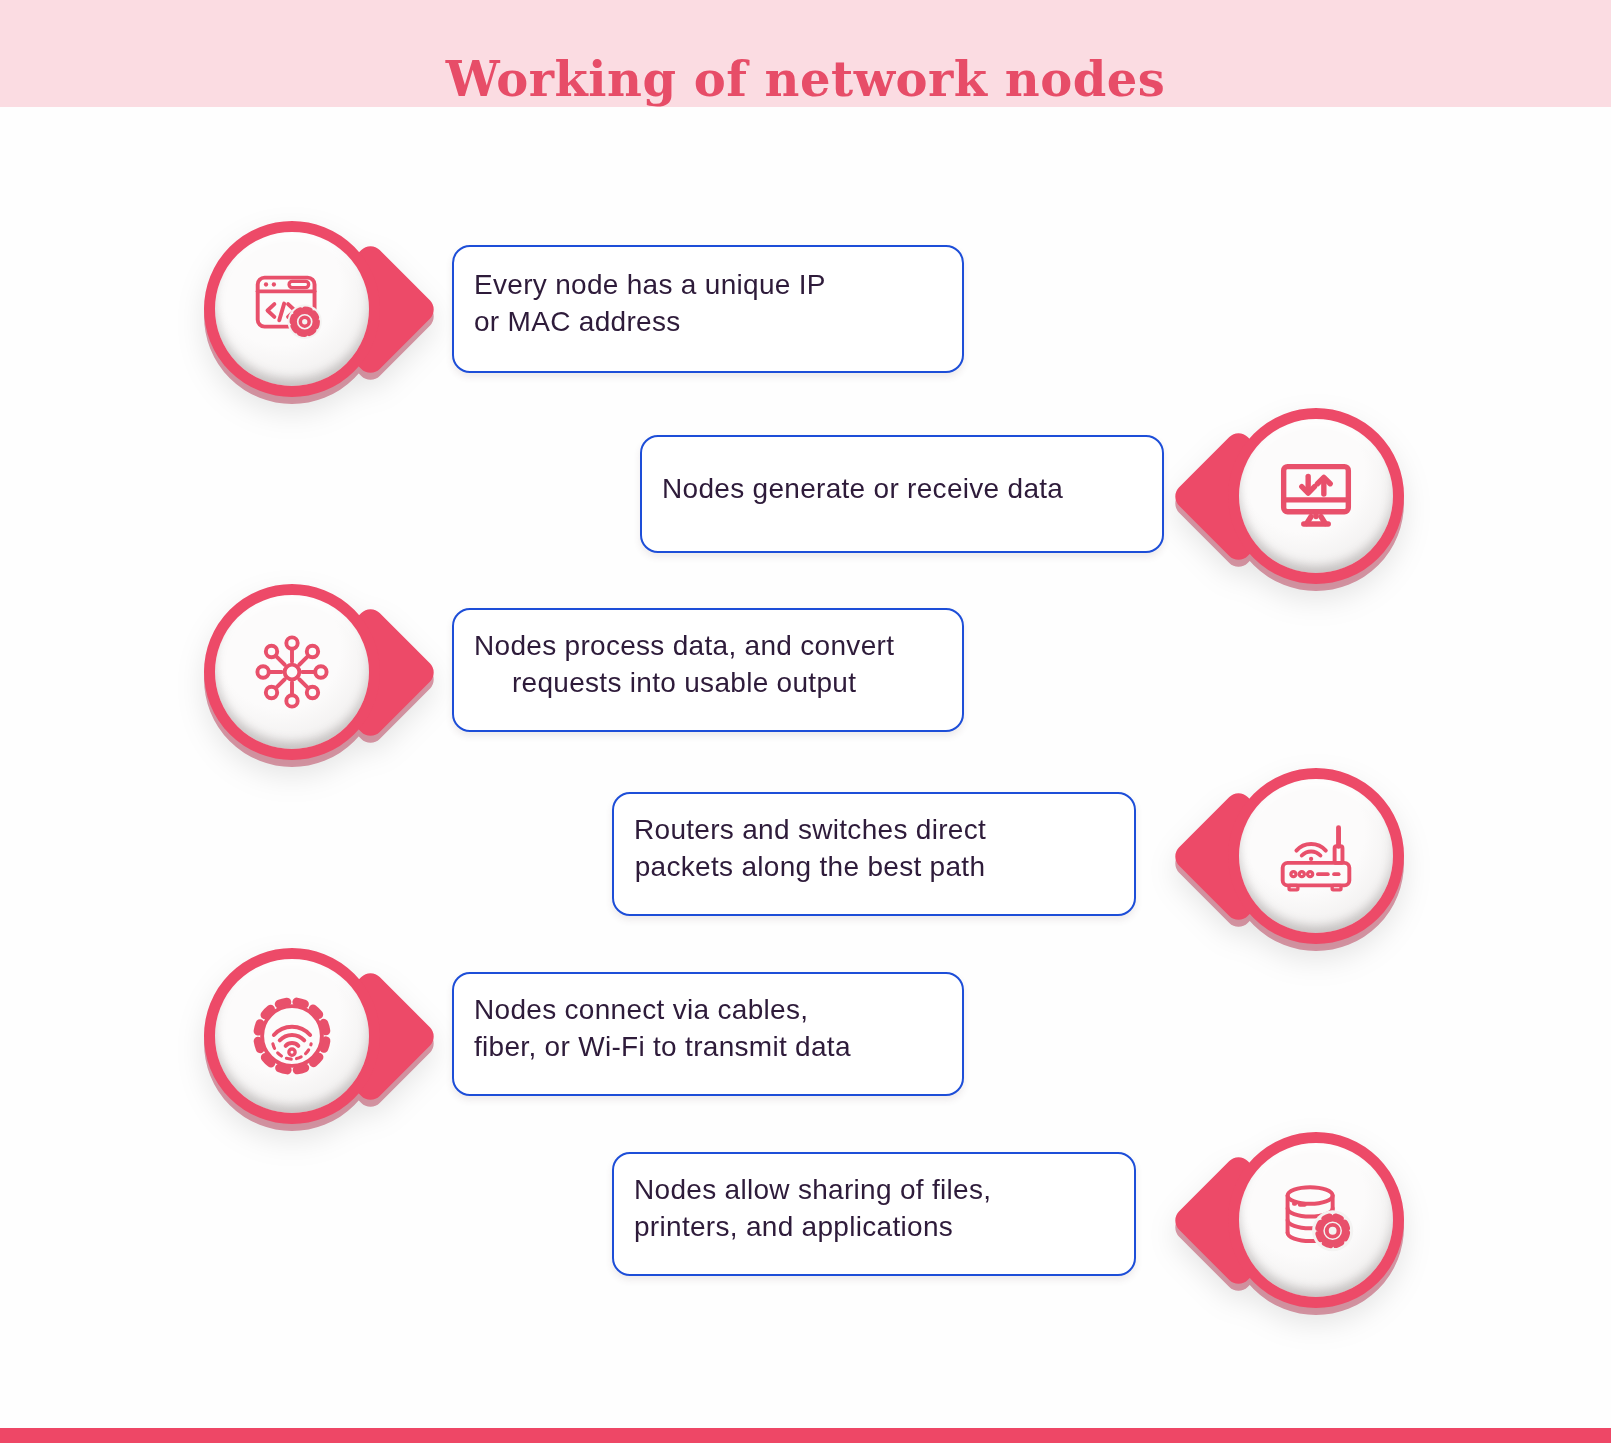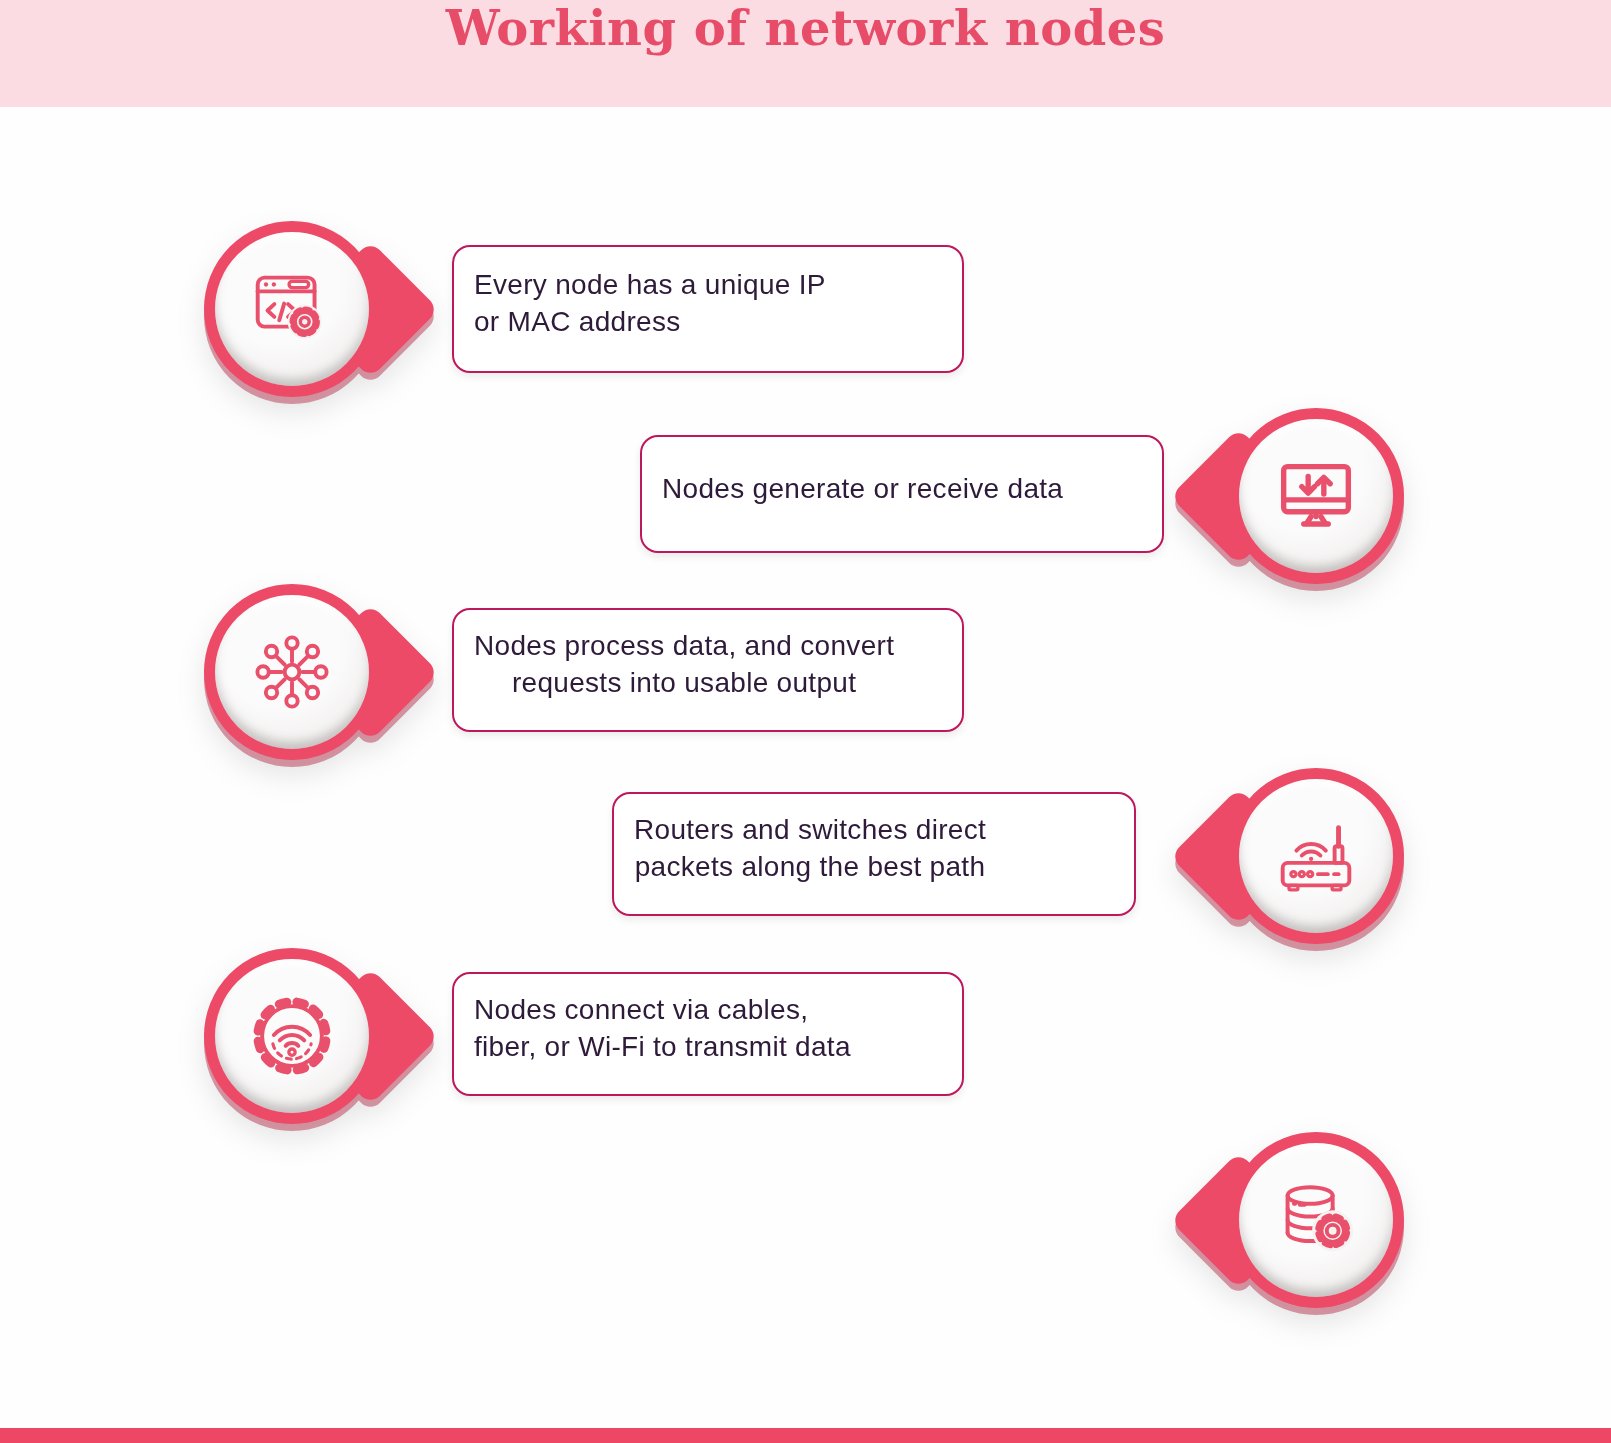--- a/index.html
+++ b/index.html
@@ -1,39 +1,39 @@
 <!DOCTYPE html>
 <html><head>
 <meta charset="utf-8">
 <style>
   html,body{margin:0;padding:0;background:#ffffff;}
   .page{position:relative;width:1611px;height:1443px;background:#fefefe;overflow:hidden;
         font-family:"Liberation Sans", sans-serif;}
   
   .header-band{position:absolute;left:0;top:0;width:100%;height:107px;background:#fbdce2;
-               display:flex;align-items:flex-start;justify-content:center;}
+               display:flex;align-items:flex-end;justify-content:center;}
   .page-title{margin:0;font-family:"DejaVu Serif", serif;font-weight:700;font-size:48px;
               letter-spacing:.5px;color:#e74d68;}
   
   .bottom-bar{position:absolute;left:0;bottom:0;width:100%;height:15px;background:#ee4766;}
   
   .icon-unit{position:absolute;width:176px;height:176px;
              filter:drop-shadow(0 7px 0 rgba(178,44,74,.48)) drop-shadow(0 12px 14px rgba(0,0,0,.10));}
   .diamond{position:absolute;width:97px;height:97px;background:#ed4a68;border-radius:13px;
            top:39.5px;transform:rotate(45deg);}
   .icon-unit.left  .diamond{left:117.5px;}
   .icon-unit.right .diamond{left:-38.5px;}
   .circle{position:absolute;left:0;top:0;width:154px;height:154px;border:11px solid #ed4a68;
           border-radius:50%;
           background:radial-gradient(circle at 42% 34%, #fcfbfb 45%, #e9e7e6 97%);
           box-shadow:inset 0 -7px 10px rgba(128,122,120,.38), inset 0 6px 8px rgba(255,255,255,.95);
           display:flex;align-items:center;justify-content:center;}
   .circle svg{width:98px;height:98px;display:block;}
   
-  .textbox{position:absolute;background:#ffffff;border:2px solid #be185d;border-radius:18px;
+  .textbox{position:absolute;background:#ffffff;border:2px solid #1d4ed8;border-radius:18px;
            box-shadow:0 4px 7px rgba(90,60,70,.10);display:flex;align-items:center;box-sizing:border-box;
            padding:0 24px 12px 20px;}
   .textbox p{margin:0;font-size:28px;line-height:37px;letter-spacing:.3px;color:#2e1b3a;
              white-space:pre-line;}
   
   .u1{left:204px;top:221px;}  .b1{left:452px;top:245px;width:512px;height:128px;}
   .u2{left:1228px;top:408px;} .b2{left:640px;top:435px;width:524px;height:118px;}
   .u3{left:204px;top:584px;}  .b3{left:452px;top:608px;width:512px;height:124px;text-align:center;}
   .u4{left:1228px;top:768px;} .b4{left:612px;top:792px;width:524px;height:124px;text-align:center;}
   .u5{left:204px;top:948px;}  .b5{left:452px;top:972px;width:512px;height:124px;}
@@ -190,15 +190,19 @@
           <path d="M27.5 33.5 h1.2"></path>
             <path d="M33.5 34.5 h5"></path>
           <circle cx="67" cy="61" r="21" fill="#f4f3f2" stroke="none"></circle>
           <circle cx="67" cy="61" r="14.5" stroke-width="7" stroke-dasharray="5.2 6.2" transform="rotate(10 67 61)"></circle>
           <circle cx="67" cy="61" r="11.5"></circle>
           <circle cx="67" cy="61" r="6"></circle>
         </g>
       </svg>
     </div>
   </div>
+  <div class="textbox b6">
+    <p>Nodes allow sharing of files,
+printers, and applications</p>
+  </div>
 
   <footer class="bottom-bar"></footer>
 </div>
 
 </body></html>

